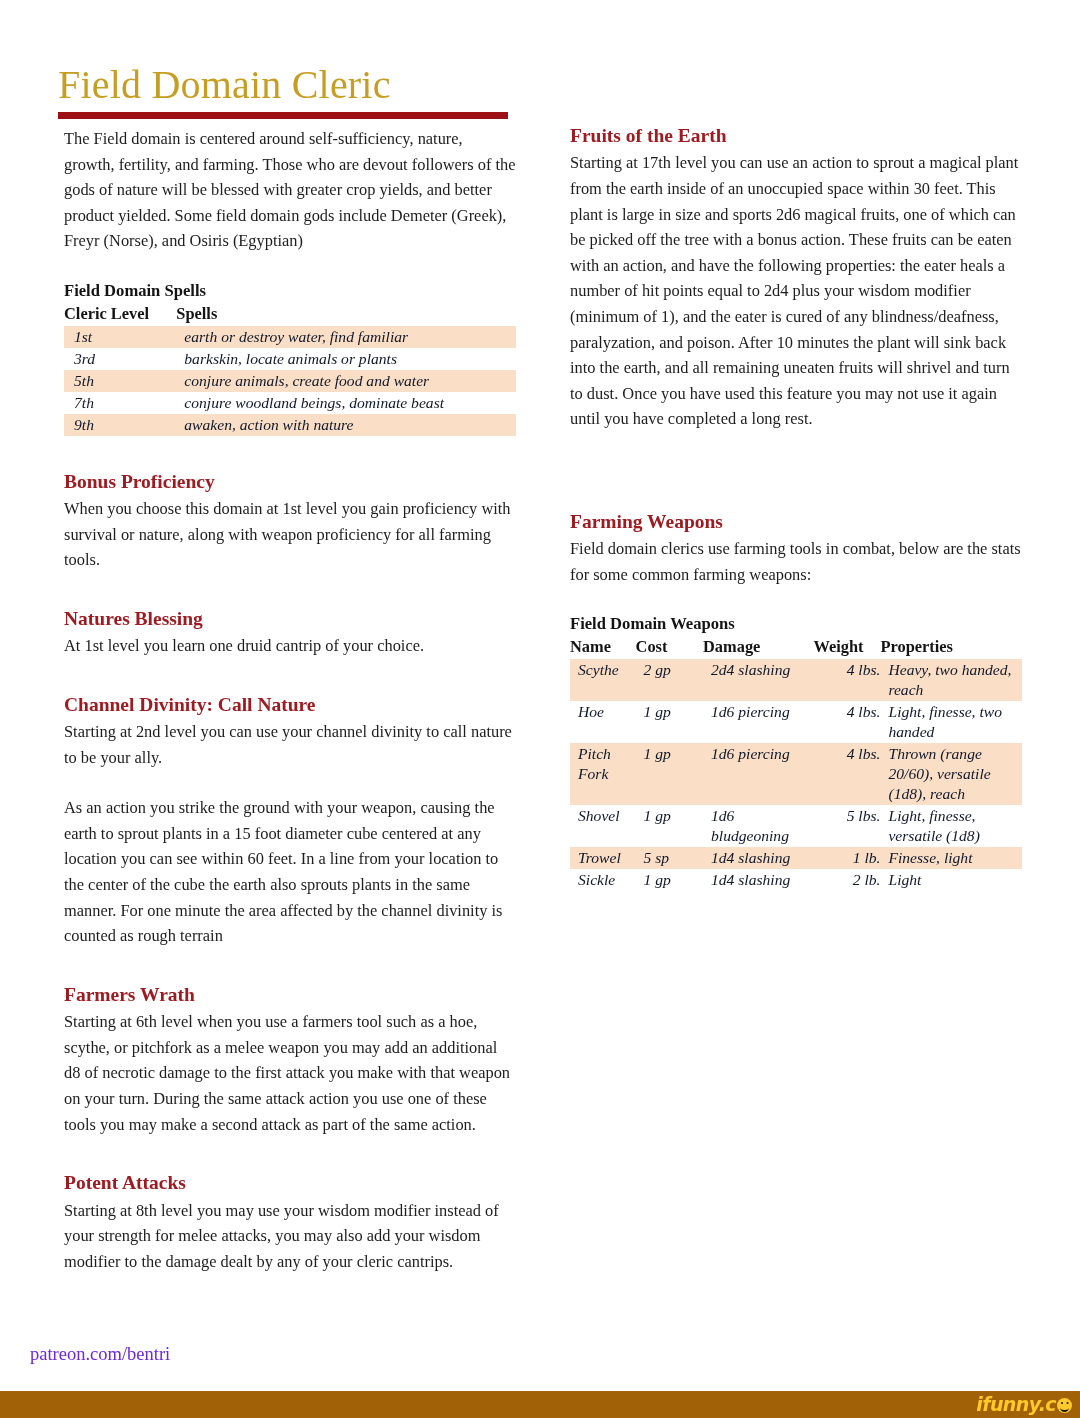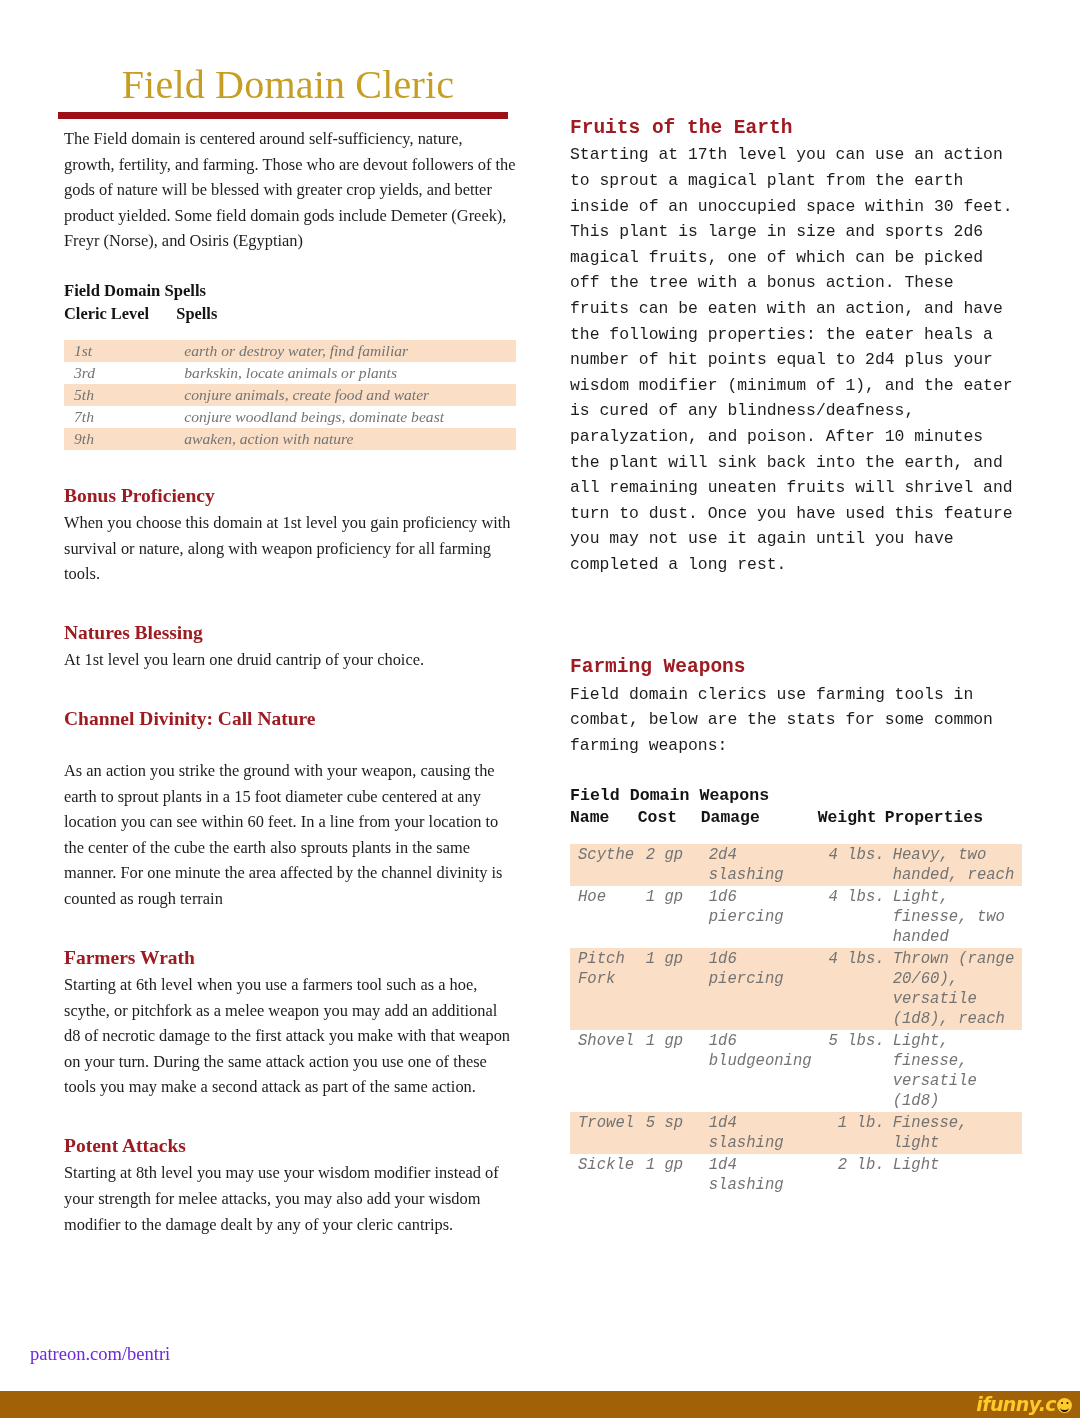--- a/index.html
+++ b/index.html
@@ -22,21 +22,20 @@
     inset: 0;
     background: #ffffff;
   }
 
   
   .title-block {
     position: absolute;
     left: 58px;
     top: 64px;
     width: 460px;
-    text-align: center;
   }
   .doc-title {
     font-size: 40px;
     font-weight: 400;
     color: #c79e24;
     letter-spacing: 0.2px;
     line-height: 1.05;
     margin: 0;
     white-space: nowrap;
   }
@@ -46,21 +45,21 @@
     height: 7px;
     background: #9c1116;
   }
 
   
   .col {
     position: absolute;
     width: 452px;
   }
   .col-left  { left: 64px;  top: 126px; }
-  .col-right { left: 570px; top: 116px; font-family: Liberation Mono, monospace; }
+  .col-right { left: 570px; top: 124px; }
 
   p.body-text {
     margin: 0;
     font-size: 16.4px;
     line-height: 25.6px;
     color: #1d1d1d;
     text-align: left;
   }
 
   h2.section-head {
@@ -88,27 +87,27 @@
     border-collapse: collapse;
     width: 452px;
     font-size: 15.6px;
     line-height: 20px;
   }
   table.stat-table th {
     text-align: left;
     font-weight: bold;
     font-style: normal;
     color: #141414;
-    padding: 0 0 16px 0;
+    padding: 0 0 2px 0;
     font-size: 16.4px;
     vertical-align: bottom;
   }
   table.stat-table td {
     font-style: italic;
-    color: #737373;
+    color: #0f172a;
     padding: 1px 0 1px 8px;
     vertical-align: top;
   }
   table.stat-table tr.stripe td { background: #fadfc6; }
 
   
   .spells-col-level { width: 106px; padding-left: 10px !important; }
   .spells-th-level  { padding-left: 0 !important; }
   .spells-col-spell { width: 346px; margin-top: 36px; }
 
@@ -239,20 +238,21 @@
 
     <div class="section">
       <h2 class="section-head">Natures Blessing</h2>
       <p class="body-text">At 1st level you learn one druid cantrip of your choice.</p>
     </div>
 
     <div class="gap-lg"></div>
 
     <div class="section">
       <h2 class="section-head">Channel Divinity: Call Nature</h2>
+      <p class="body-text">Starting at 2nd level you can use your channel divinity to call nature to be your ally.</p>
       <div class="gap-para"></div>
       <p class="body-text">As an action you strike the ground with your weapon, causing the earth to sprout plants in a 15 foot diameter cube centered at any location you can see within 60 feet. In a line from your location to the center of the cube the earth also sprouts plants in the same manner. For one minute the area affected by the channel divinity is counted as rough terrain</p>
     </div>
 
     <div class="gap-lg"></div>
 
     <div class="section">
       <h2 class="section-head">Farmers Wrath</h2>
       <p class="body-text">Starting at 6th level when you use a farmers tool such as a hoe, scythe, or pitchfork as a melee weapon you may add an additional d8 of necrotic damage to the first attack you make with that weapon on your turn. During the same attack action you use one of these tools you may make a second attack as part of the same action.</p>
     </div>

